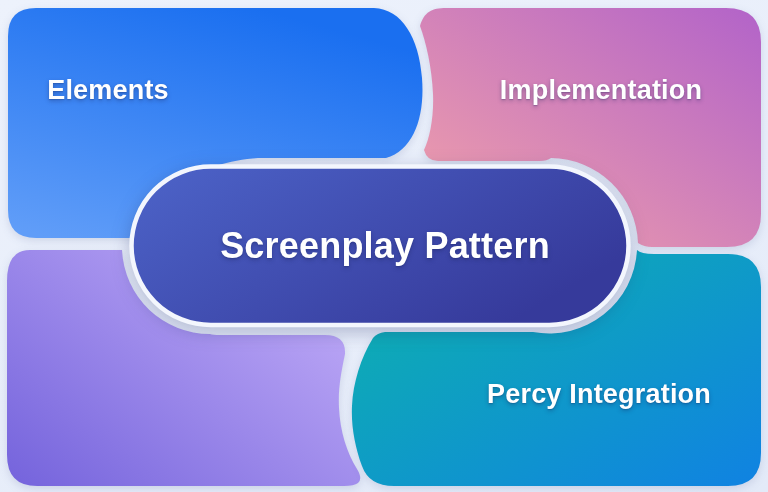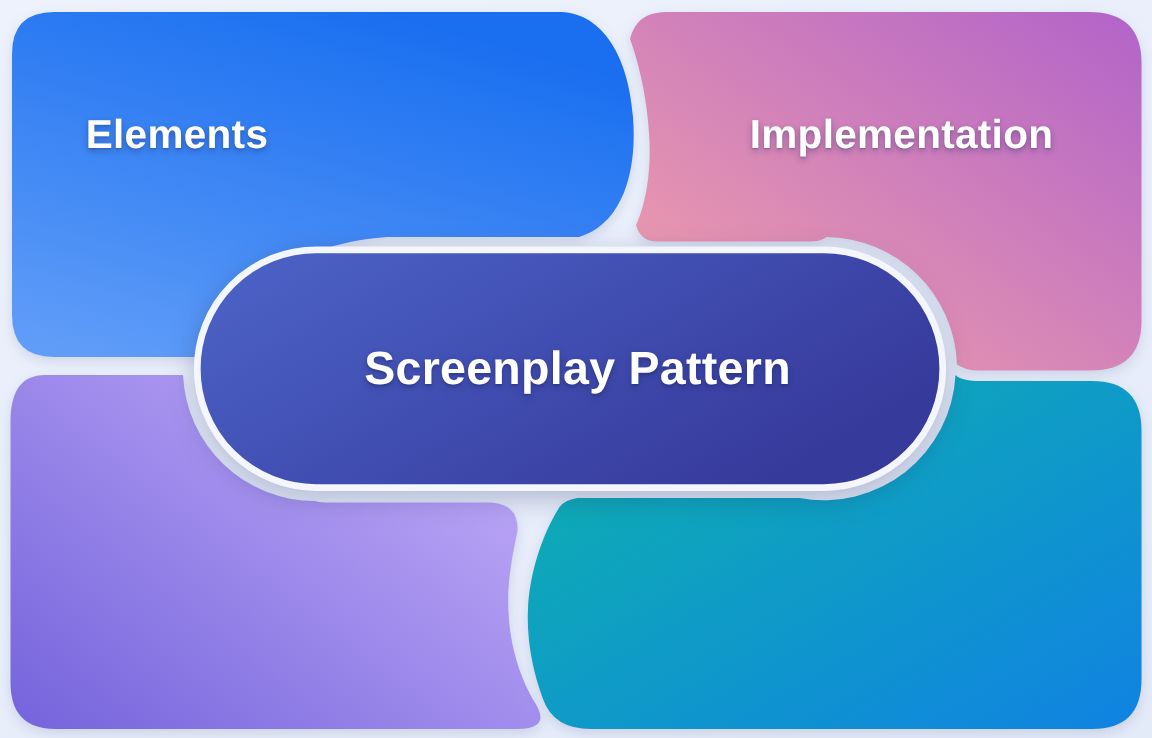--- a/index.html
+++ b/index.html
@@ -14,22 +14,22 @@
   .shapes{position:absolute;left:0;top:0;width:768px;height:492px;display:block;}
   .card-path{filter:drop-shadow(0px 3px 4px rgba(45,60,120,0.14));}
   .pill-path{filter:drop-shadow(0px 5px 9px rgba(30,40,100,0.28));}
   .label{
     position:absolute;transform:translate(-50%,-50%);
     color:#ffffff;font-weight:700;font-size:27px;letter-spacing:0.2px;
     white-space:nowrap;
     text-shadow:0 2px 4px rgba(25,35,90,0.35),0 1px 1px rgba(25,35,90,0.22);
     user-select:none;
   }
-  .label-center{font-size:31px;}
-  .label-elements{left:108px;top:90px;margin-left:10px;}
+  .label-center{font-size:36px;}
+  .label-elements{left:108px;top:90px;}
   .label-implementation{left:591px;top:90px;padding-left:20px;}
   .label-screenplay{left:385px;top:246px;}
   .label-multilevel{left:177px;top:393px;}
   .label-percy{left:599px;top:394px;}
 </style>
 </head>
 <body>
 
 <div class="canvas">
 
@@ -68,14 +68,15 @@
     <rect class="pill-path" x="131.5" y="166.5" width="497" height="158.5" rx="79.25" ry="79.25" fill="url(#gPill)" stroke="#f3f6fd" stroke-width="4.5"></rect>
   </svg>
 
   <div class="label label-elements">Elements</div>
 
   <div class="label label-implementation">Implementation</div>
 
   <div class="label label-center label-screenplay">Screenplay Pattern</div>
 
 
+  <div class="label label-percy">Percy Integration</div>
 
 </div>
 
 </body></html>

